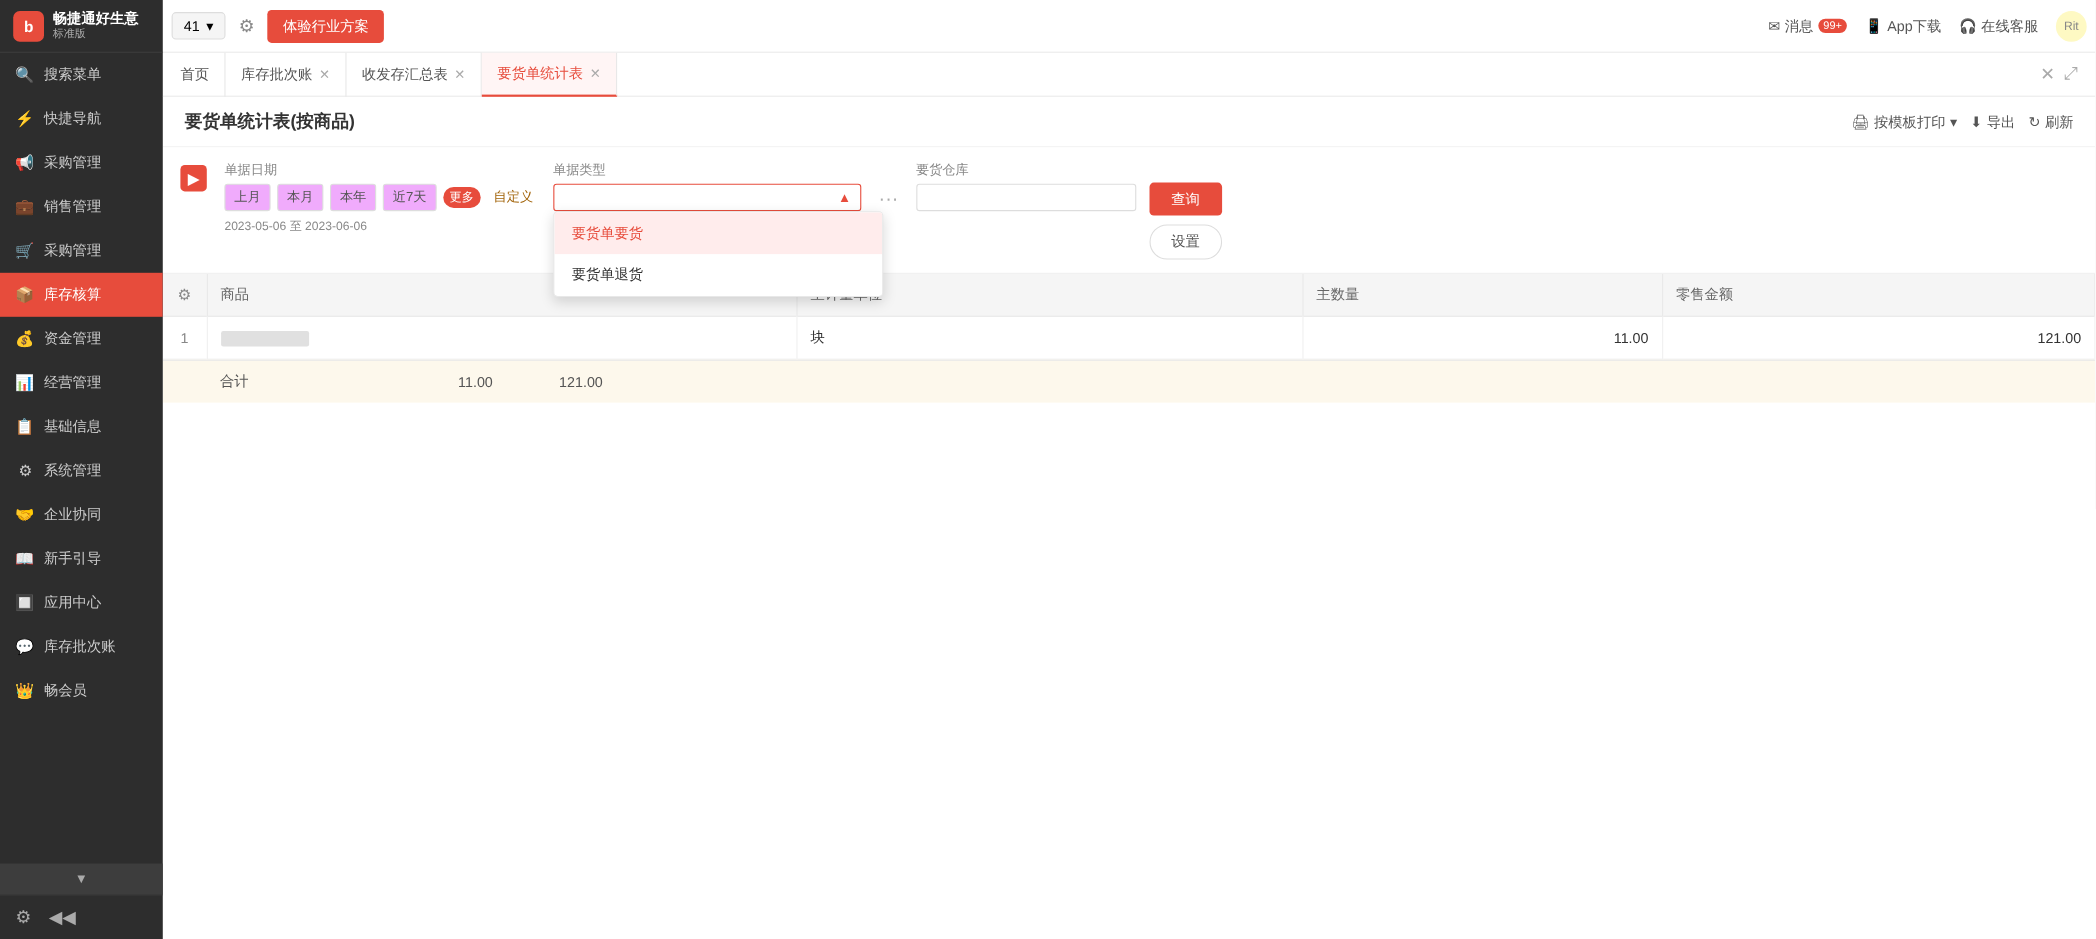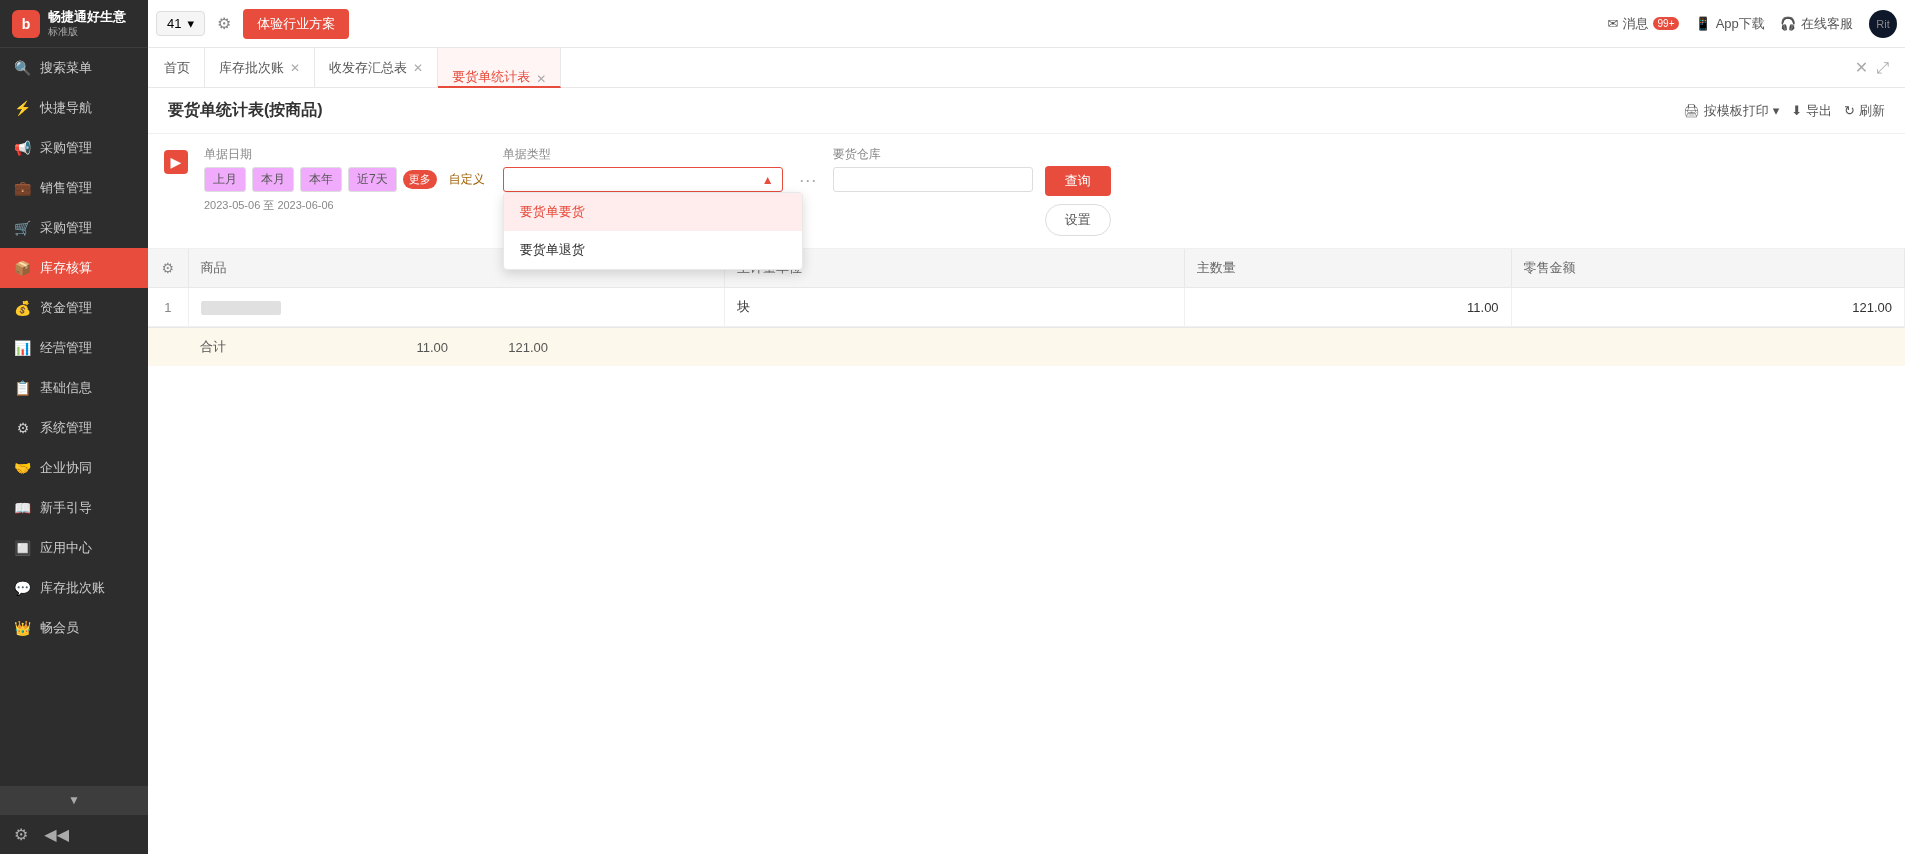--- a/index.html
+++ b/index.html
@@ -134,21 +134,21 @@
       color: white;
       border-radius: 10px;
       padding: 1px 5px;
       font-size: 10px;
       min-width: 18px;
       text-align: center;
     }
     .user-avatar {
       width: 28px;
       height: 28px;
-      background: #0f172a;
+      background: #fef9c3;
       border-radius: 50%;
       display: flex;
       align-items: center;
       justify-content: center;
       font-size: 11px;
       color: #888;
       cursor: pointer;
     }
 
     
@@ -172,21 +172,20 @@
       color: #555;
       border-right: 1px solid #e8e8e8;
       white-space: nowrap;
       position: relative;
     }
     .tab-item:first-child { padding-left: 0; border-left: none; }
     .tab-item.active {
       color: #e74c3c;
       background: #fff5f5;
       border-bottom: 2px solid #e74c3c;
-      align-items: flex-end;
     }
     .tab-close {
       margin-left: 6px;
       color: #aaa;
       font-size: 12px;
       cursor: pointer;
     }
     .tabs-actions { margin-left: auto; display: flex; align-items: center; gap: 8px; }
     .tabs-actions span { color: #aaa; cursor: pointer; font-size: 16px; }
 

